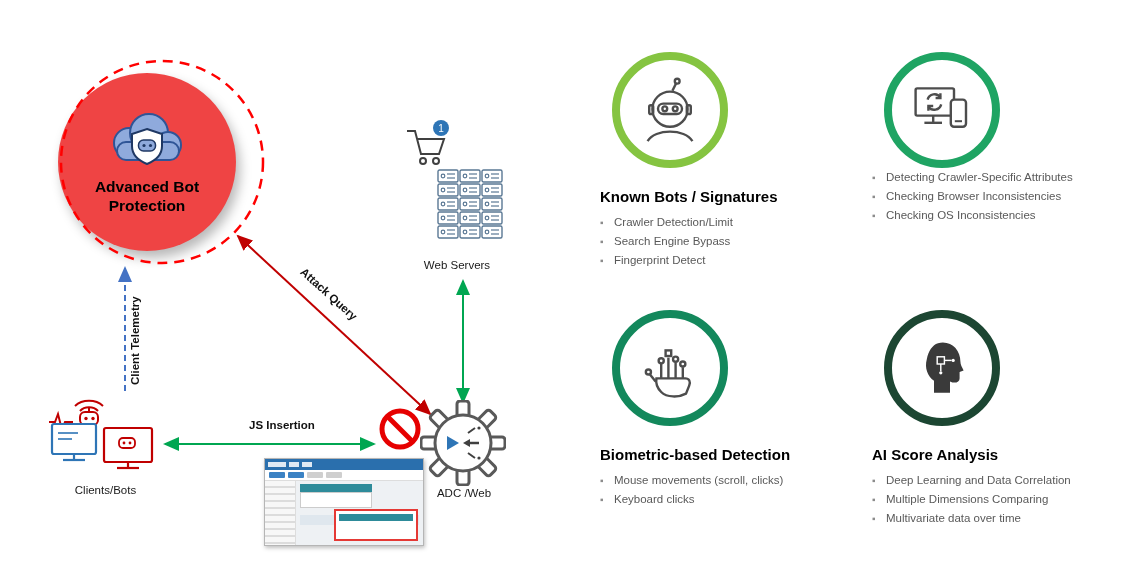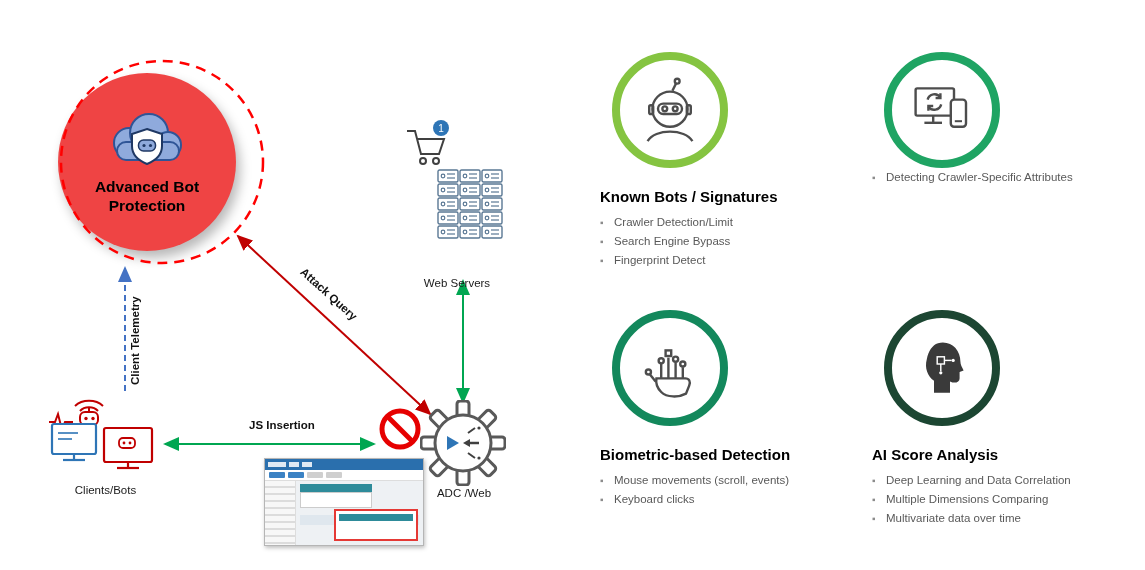--- a/index.html
+++ b/index.html
@@ -129,21 +129,21 @@
     <use href="#srv" x="36" y="80"></use>
       <use href="#srv" x="58" y="80"></use>
       <use href="#srv" x="80" y="80"></use>
     <use href="#srv" x="36" y="94"></use>
       <use href="#srv" x="58" y="94"></use>
       <use href="#srv" x="80" y="94"></use>
     <use href="#srv" x="36" y="108"></use>
       <use href="#srv" x="58" y="108"></use>
       <use href="#srv" x="80" y="108"></use>
   </svg>
-  <div class="node-label" style="left:402px; top:259px; width:110px;margin-top:18px;">Web Servers</div>
+  <div class="node-label" style="left:402px; top:259px; width:110px;">Web Servers</div>
 
   <svg class="clients" width="115" height="88" viewBox="0 0 115 88">
     <polyline points="1,34 7,34 10,26 14,42 17,34 25,34" fill="none" stroke="#c00000" stroke-width="2"></polyline>
     <path d="M27 18 a18 14 0 0 1 28 0" fill="none" stroke="#c00000" stroke-width="2"></path>
     <path d="M32 23 a11 9 0 0 1 18 0" fill="none" stroke="#c00000" stroke-width="2"></path>
     <line x1="41" y1="24" x2="41" y2="20" stroke="#c00000" stroke-width="2"></line>
     <rect x="32" y="24" width="18" height="13" rx="5" fill="#fff" stroke="#c00000" stroke-width="2"></rect>
     <circle cx="38" cy="30.5" r="1.7" fill="#c00000"></circle>
     <circle cx="45" cy="30.5" r="1.7" fill="#c00000"></circle>
     <rect x="4" y="36" width="44" height="30" rx="2" fill="#fff" stroke="#2e75b6" stroke-width="2.2"></rect>
@@ -247,20 +247,22 @@
             <path d="M27 32 a9 9 0 0 1 16 -3"></path>
             <path d="M44 38 a9 9 0 0 1 -16 3"></path>
             <path d="M43 24 v6 h-6 M28 46 v-6 h6"></path>
           </g>
           <rect x="56" y="32" width="19" height="34" rx="4" fill="#fff" stroke="#4d4d4d" stroke-width="3"></rect>
           <line x1="61" y1="59" x2="70" y2="59" stroke="#4d4d4d" stroke-width="2.5"></line>
         </svg>
       </div>
       <ul class="flist">
         <li>Detecting Crawler-Specific Attributes</li>
+        <li>Checking Browser Inconsistencies</li>
+        <li>Checking OS Inconsistencies</li>
       </ul>
     </div>
 
     <div class="feature">
       <div class="ficircle" style="border-color: rgb(19, 136, 92);">
         <svg width="72" height="72" viewBox="0 0 90 90">
           <g fill="none" stroke="#4d4d4d" stroke-width="3">
             <line x1="34" y1="58" x2="34" y2="40"></line>
               <circle cx="34" cy="36" r="3.2"></circle>
             <line x1="43" y1="58" x2="43" y2="32"></line>
@@ -270,21 +272,21 @@
             <line x1="61" y1="58" x2="61" y2="44"></line>
               <circle cx="61" cy="40" r="3.2"></circle>
             <line x1="27" y1="62" x2="20" y2="53"></line>
               <circle cx="18" cy="50" r="3.2"></circle>
             <path d="M28 58 L64 58 C69 58 71 62 69 67 L65 77 C56 82 41 82 34 75 C29 70 27 64 28 58 Z"></path>
           </g>
         </svg>
       </div>
       <h3 class="ftitle">Biometric-based Detection</h3>
       <ul class="flist">
-        <li>Mouse movements (scroll, events)</li>
+        <li>Mouse movements (scroll, clicks)</li>
         <li>Keyboard clicks</li>
       </ul>
     </div>
 
     <div class="feature">
       <div class="ficircle" style="border-color: rgb(28, 70, 50);">
         <svg width="72" height="72" viewBox="0 0 90 90">
           <path d="M40 14 C56 10 68 22 68 37 C68 41 70 44 72 48 L67 50 L67 58 C67 62 63 64 58 63 L55 62 L55 76 L35 76 L35 61 C27 55 23 45 26 34 C28 24 33 16 40 14 Z" fill="#3a3a3a"></path>
           <g stroke="#fff" stroke-width="1.8" fill="none">
             <rect x="39" y="31" width="9" height="9"></rect>

